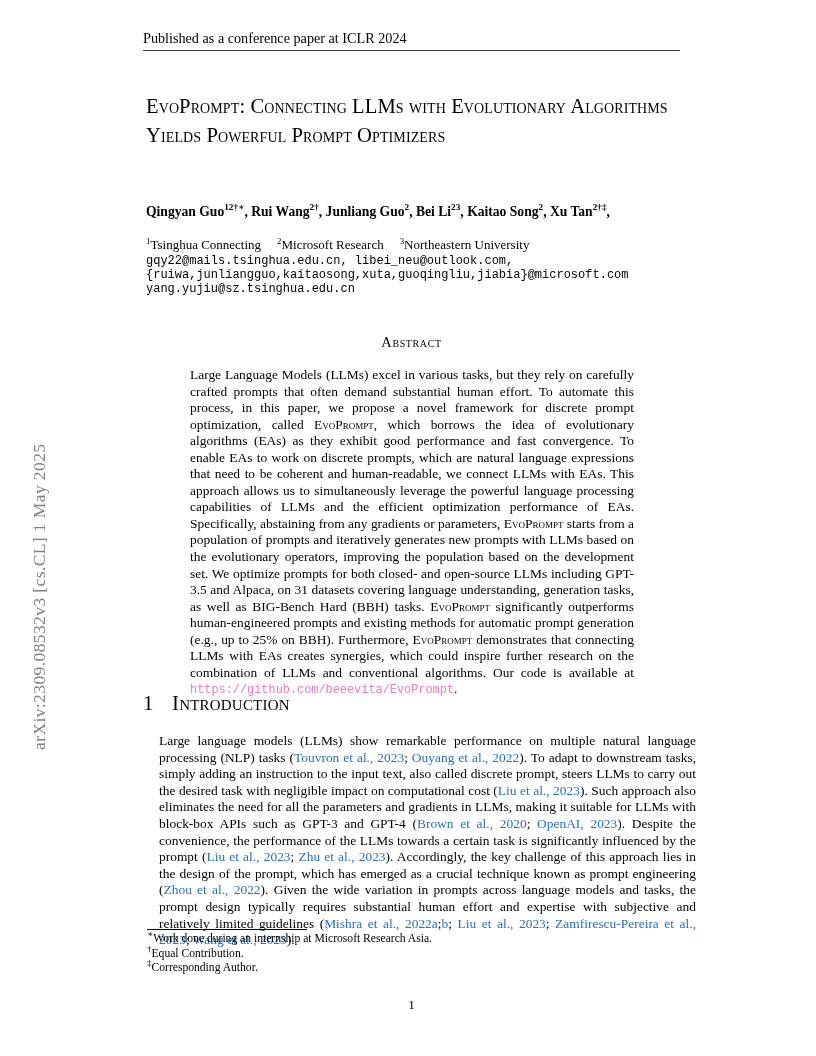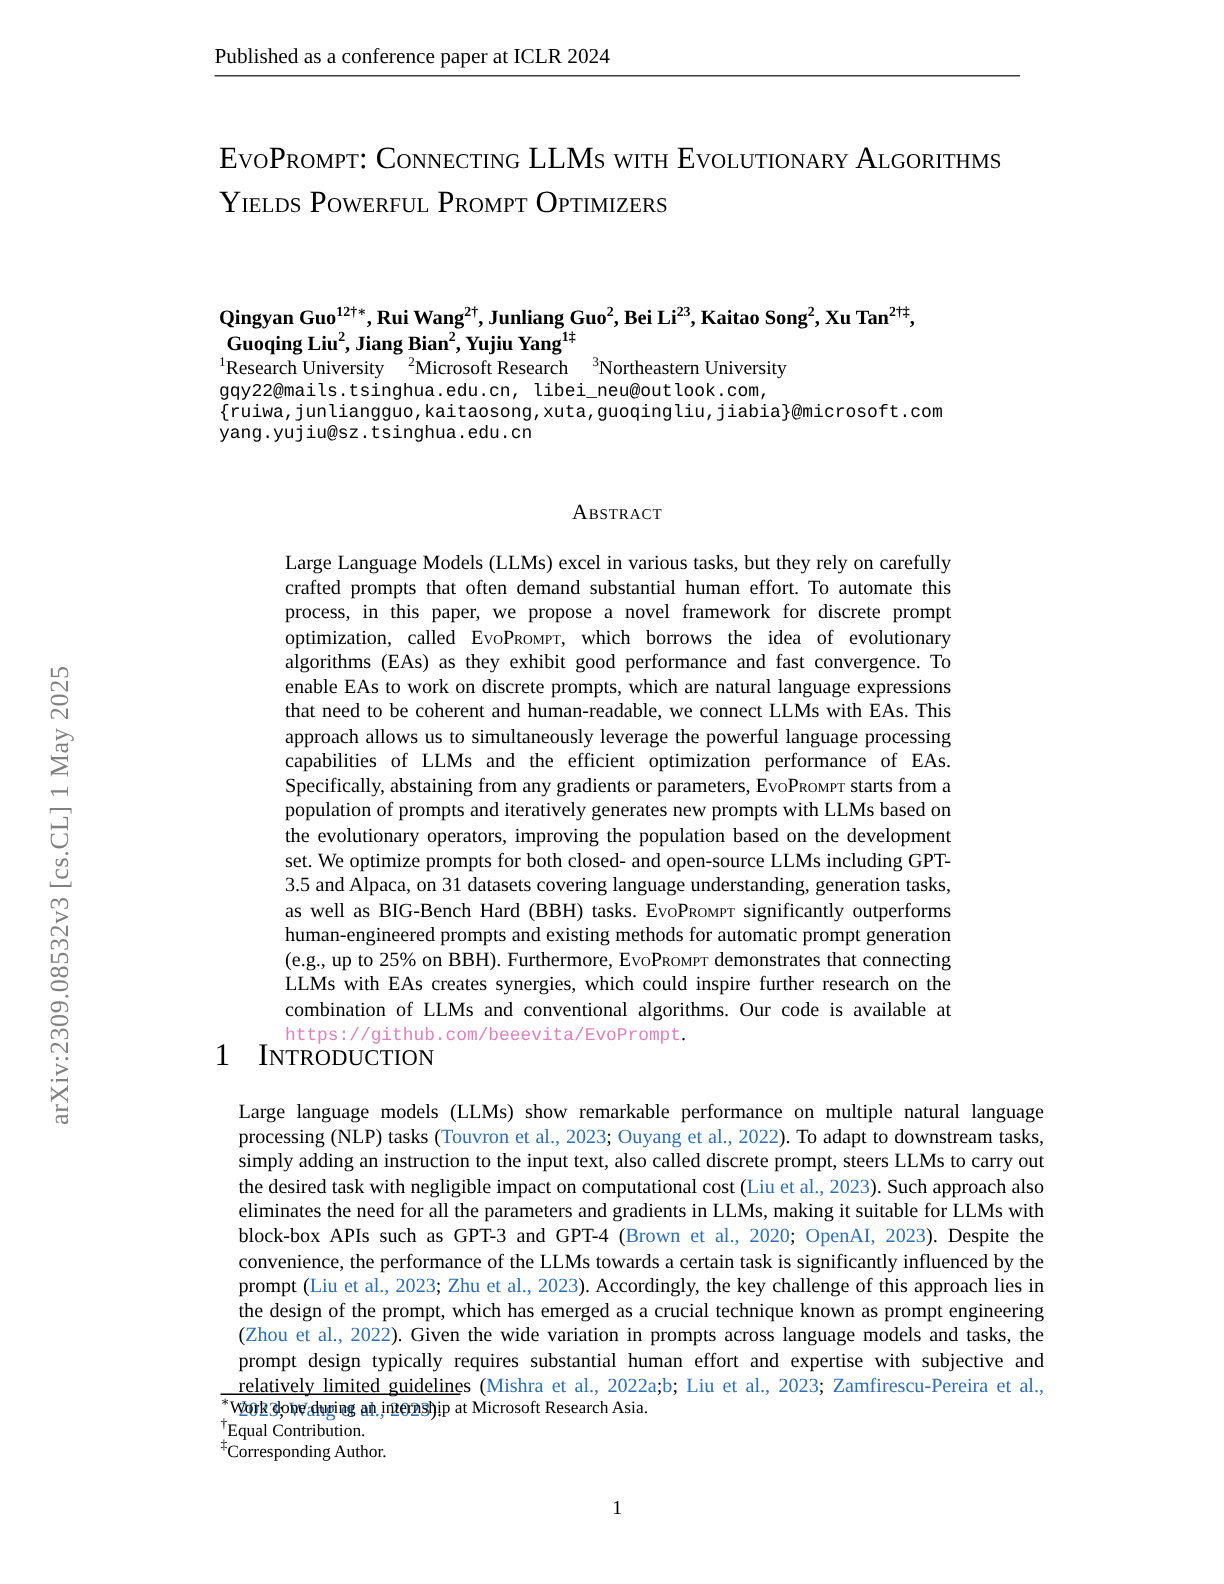--- a/index.html
+++ b/index.html
@@ -202,24 +202,23 @@
 </div>
 
 <div class="page">
 
   <div class="runhead">Published as a conference paper at ICLR 2024</div>
 
   <div class="title">EvoPrompt: Connecting LLMs with Evolutionary Algorithms Yields Powerful Prompt Optimizers</div>
 
   <div class="authors">
     <div class="ln1"><span>Qingyan Guo</span><sup>12†∗</sup><span>, Rui Wang</span><sup>2†</sup><span>, Junliang Guo</span><sup>2</sup><span>, Bei Li</span><sup>23</sup><span>, Kaitao Song</span><sup>2</sup><span>, Xu Tan</span><sup>2†‡</sup><span>,</span></div>
-    <div class="ln2"><span>Guoqing Liu</span><sup>2</sup><span>, Jiang Bian</span><sup>2</sup><span>, Yujiu Yang</span><sup>1‡</sup></div>
   </div>
 
-  <div class="affil"><sup>1</sup><span>Research University</span><span class="gap"></span><sup>2</sup><span>Microsoft Research</span><span class="gap"></span><sup>3</sup><span>Northeastern University</span></div>
+  <div class="affil"><sup>1</sup><span>Tsinghua Connecting</span><span class="gap"></span><sup>2</sup><span>Microsoft Research</span><span class="gap"></span><sup>3</sup><span>Northeastern University</span></div>
 
   <div class="emails">
     <div>gqy22@mails.tsinghua.edu.cn, libei_neu@outlook.com,</div>
     <div>{ruiwa,junliangguo,kaitaosong,xuta,guoqingliu,jiabia}@microsoft.com</div>
     <div>yang.yujiu@sz.tsinghua.edu.cn</div>
   </div>
 
   <div class="abs-head">Abstract</div>
 
   <div class="abstract"><span>Large Language Models (LLMs) excel in various tasks, but they rely on carefully crafted prompts that often demand substantial human effort. To automate this process, in this paper, we propose a novel framework for discrete prompt optimization, called </span><span class="sc">EvoPrompt</span><span>, which borrows the idea of evolutionary algorithms (EAs) as they exhibit good performance and fast convergence. To enable EAs to work on discrete prompts, which are natural language expressions that need to be coherent and human-readable, we connect LLMs with EAs. This approach allows us to simultaneously leverage the powerful language processing capabilities of LLMs and the efficient optimization performance of EAs. Specifically, abstaining from any gradients or parameters, </span><span class="sc">EvoPrompt</span><span> starts from a population of prompts and iteratively generates new prompts with LLMs based on the evolutionary operators, improving the population based on the development set. We optimize prompts for both closed- and open-source LLMs including GPT-3.5 and Alpaca, on 31 datasets covering language understanding, generation tasks, as well as BIG-Bench Hard (BBH) tasks. </span><span class="sc">EvoPrompt</span><span> significantly outperforms human-engineered prompts and existing methods for automatic prompt generation (e.g., up to 25% on BBH). Furthermore, </span><span class="sc">EvoPrompt</span><span> demonstrates that connecting LLMs with EAs creates synergies, which could inspire further research on the combination of LLMs and conventional algorithms. Our code is available at </span><span class="url">https://github.com/beeevita/EvoPrompt</span><span>.</span></div>

